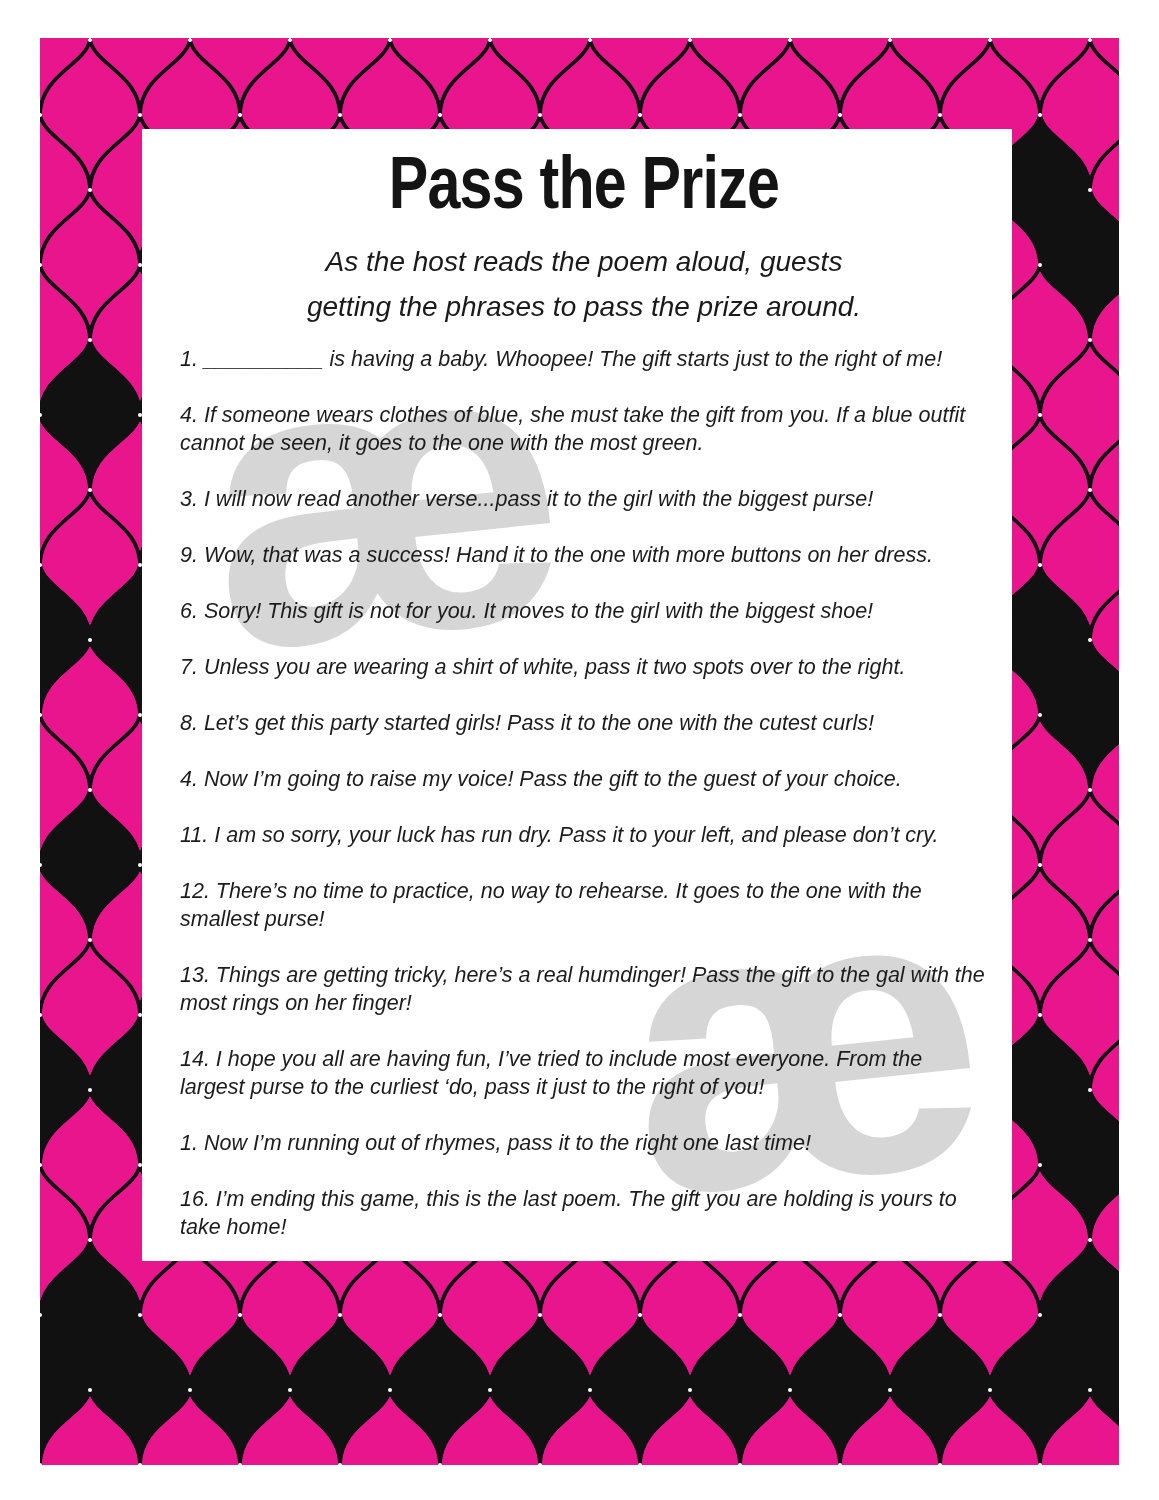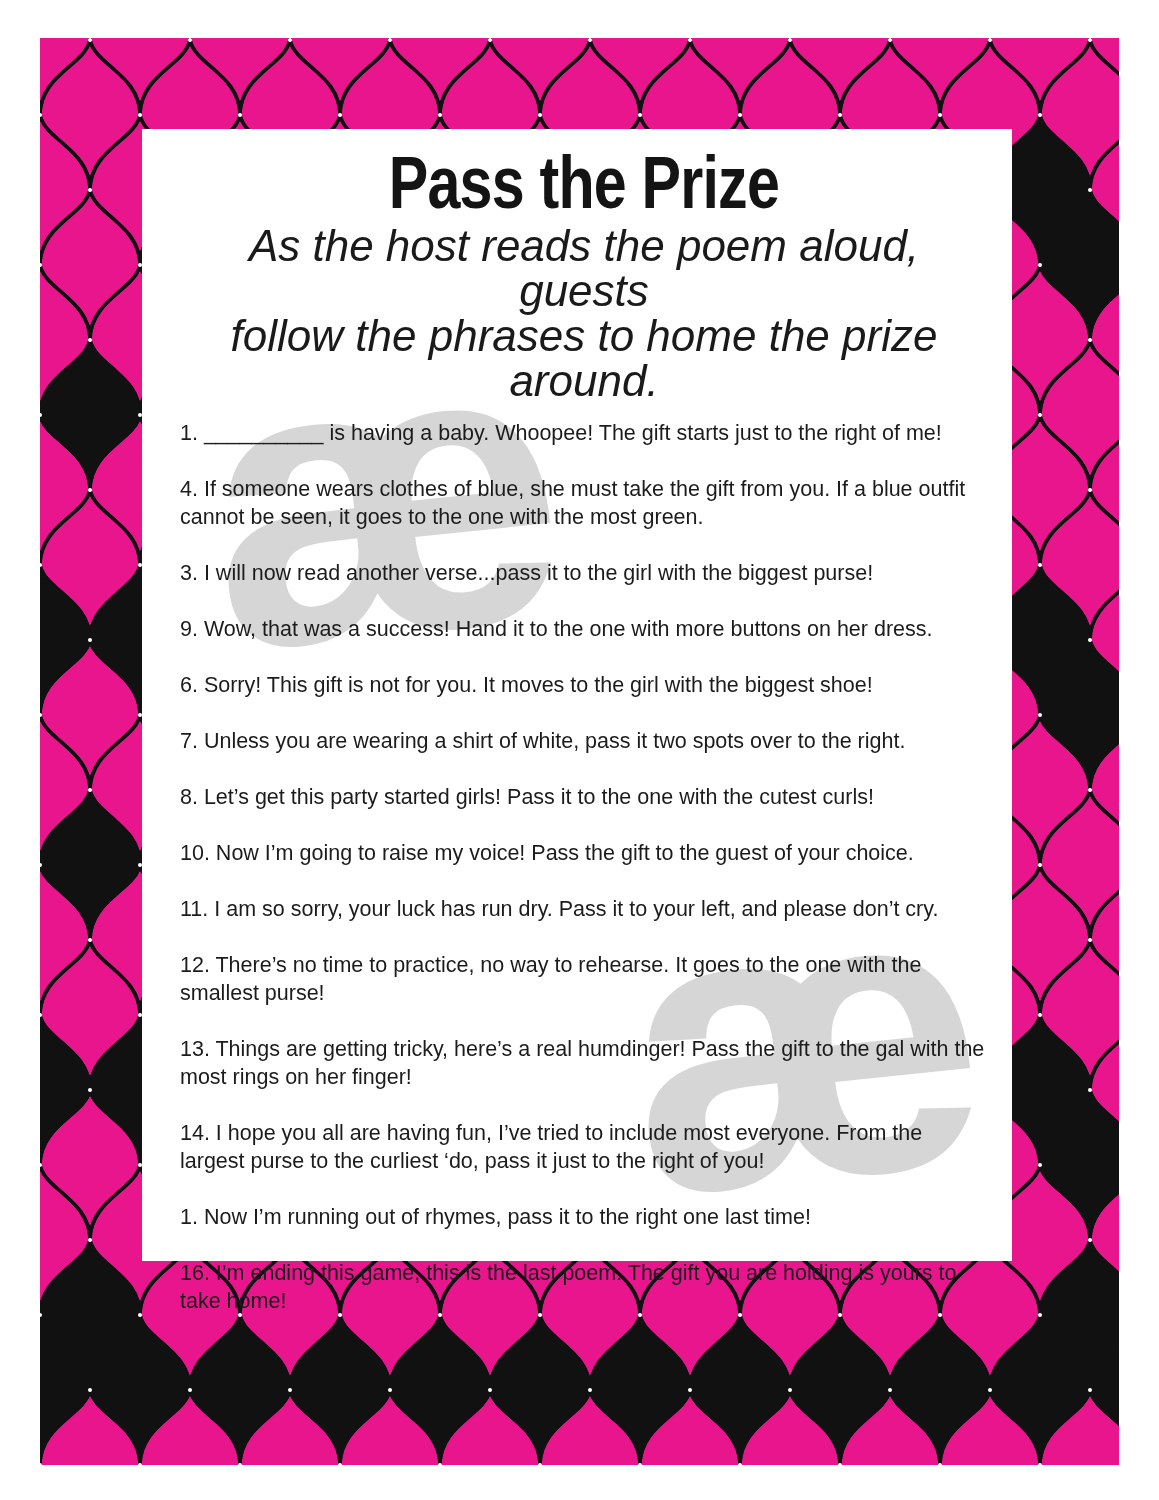--- a/index.html
+++ b/index.html
@@ -48,29 +48,30 @@
     letter-spacing:-1px;
     color:#141414;
     line-height:76px;
   }
   .title .squeeze{
     display:inline-block;
     transform:scaleX(0.8);
     transform-origin:50% 50%;
   }
   .subtitle{
-    margin-top:2px;
+    margin-top:18px;
     text-align:center;
     font-style:italic;
-    font-size:44px;
+    font-size:28px;
     line-height:45px;
     color:#1a1a1a;
   }
   .poem-list{
     margin-top:16px;
+    font-style:italic;
     font-size:21.5px;
     line-height:28px;
     color:#1c1c1c;
   }
   .poem-item{margin:0 0 28px 0;}
 </style>
 </head>
 <body>
 
 <div class="page">
@@ -138,32 +139,32 @@
   <div class="card">
 
     <div class="watermark wm1">æ</div>
     <div class="watermark wm2">æ</div>
 
     <div class="card-content">
       <h1 class="title"><span class="squeeze">Pass the Prize</span></h1>
 
       <div class="subtitle">
         <div>As the host reads the poem aloud, guests</div>
-        <div>follow the phrases to home the prize around.</div>
+        <div>getting the phrases to pass the prize around.</div>
       </div>
 
       <div class="poem-list">
         <div class="poem-item">1. __________ is having a baby. Whoopee! The gift starts just to the right of me!</div>
         <div class="poem-item">4. If someone wears clothes of blue, she must take the gift from you. If a blue outfit cannot be seen, it goes to the one with the most green.</div>
         <div class="poem-item">3. I will now read another verse...pass it to the girl with the biggest purse!</div>
         <div class="poem-item">9. Wow, that was a success! Hand it to the one with more buttons on her dress.</div>
         <div class="poem-item">6. Sorry! This gift is not for you. It moves to the girl with the biggest shoe!</div>
         <div class="poem-item">7. Unless you are wearing a shirt of white, pass it two spots over to the right.</div>
         <div class="poem-item">8. Let’s get this party started girls! Pass it to the one with the cutest curls!</div>
-        <div class="poem-item">10. Now I’m going to raise my voice! Pass the gift to the guest of your choice.</div>
+        <div class="poem-item">4. Now I’m going to raise my voice! Pass the gift to the guest of your choice.</div>
         <div class="poem-item">11. I am so sorry, your luck has run dry. Pass it to your left, and please don’t cry.</div>
         <div class="poem-item">12. There’s no time to practice, no way to rehearse. It goes to the one with the smallest purse!</div>
         <div class="poem-item">13. Things are getting tricky, here’s a real humdinger! Pass the gift to the gal with the most rings on her finger!</div>
         <div class="poem-item">14. I hope you all are having fun, I’ve tried to include most everyone.  From the largest purse to the curliest ‘do, pass it just to the right of you!</div>
         <div class="poem-item">1. Now I’m running out of rhymes, pass it to the right one last time!</div>
         <div class="poem-item">16. I’m ending this game, this is the last poem.  The gift you are holding is yours to take home!</div>
       </div>
     </div>
   </div>
 

